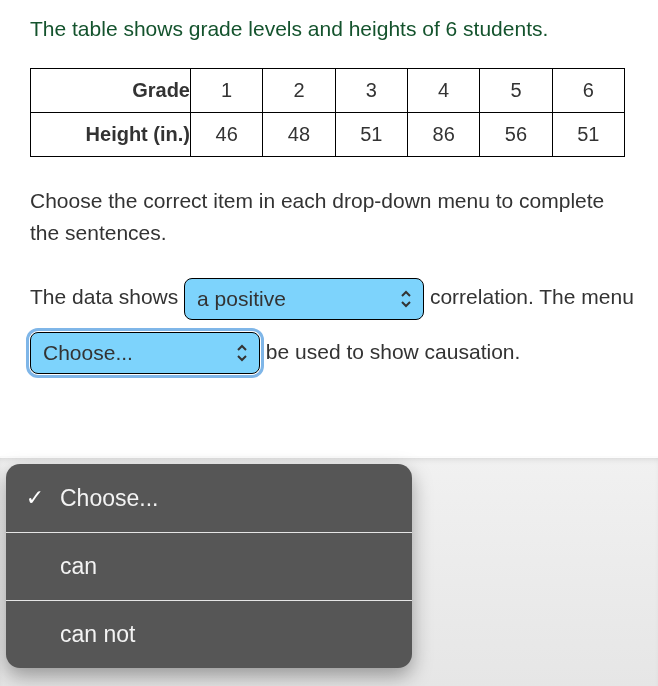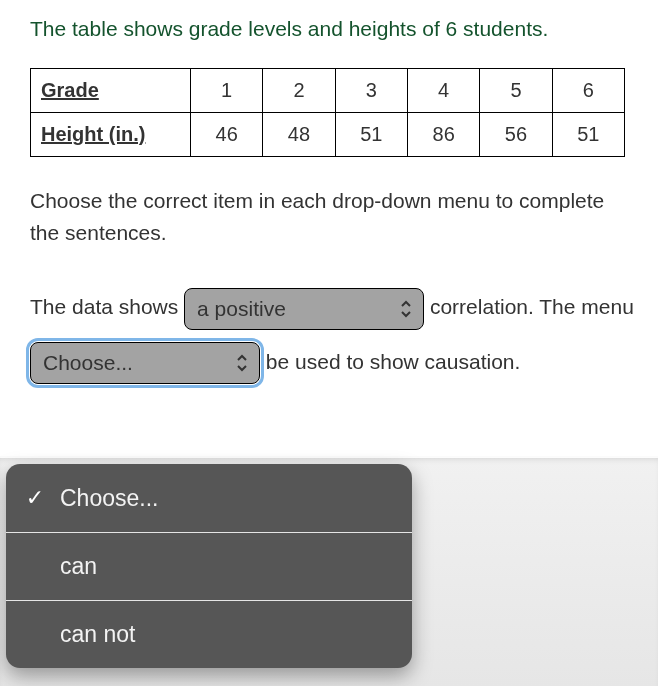--- a/index.html
+++ b/index.html
@@ -12,28 +12,28 @@
   .content { padding:10px 22px 0 30px; }
   .intro { font-size:21px; line-height:1.45; margin:4px 0 24px 0; color:#14532d; }
   table.data {
     border-collapse:collapse; width:595px; margin-bottom:28px;
   }
   table.data td, table.data th {
     border:1px solid #000; padding:10px 0; font-size:20px; text-align:center;
     font-weight:400; color:#333;
   }
   table.data th {
-    text-align:left; padding-left:10px; font-weight:700; width:160px;text-decoration:underline;
+    text-align:right; padding-left:22px; font-weight:700; width:160px;
   }
-  .instr { font-size:21px; line-height:1.5; margin:0 0 32px 0; }
+  .instr { font-size:21px; line-height:1.5; margin:0 0 22px 0; }
   .fill { font-size:21px; line-height:2.6; }
   .dropdown {
     display:inline-flex; align-items:center; justify-content:space-between;
     height:42px; border:1px solid #000; border-radius:8px;
-    padding:0 10px 0 12px; background:#a3a3a3; font-size:21px;
+    padding:0 10px 0 12px; background:#7dd3fc; font-size:21px;
     position:relative; vertical-align:middle; cursor:pointer;
     min-width:230px;
   }
   .dropdown.focus {
     outline:3px solid #7fb6e8; outline-offset:1px;
   }
   .dropdown .dd-label { color:#333; }
   .dropdown svg { flex:0 0 auto; }
   .shade {
     position:absolute; left:0; right:0; top:456px; bottom:0;

